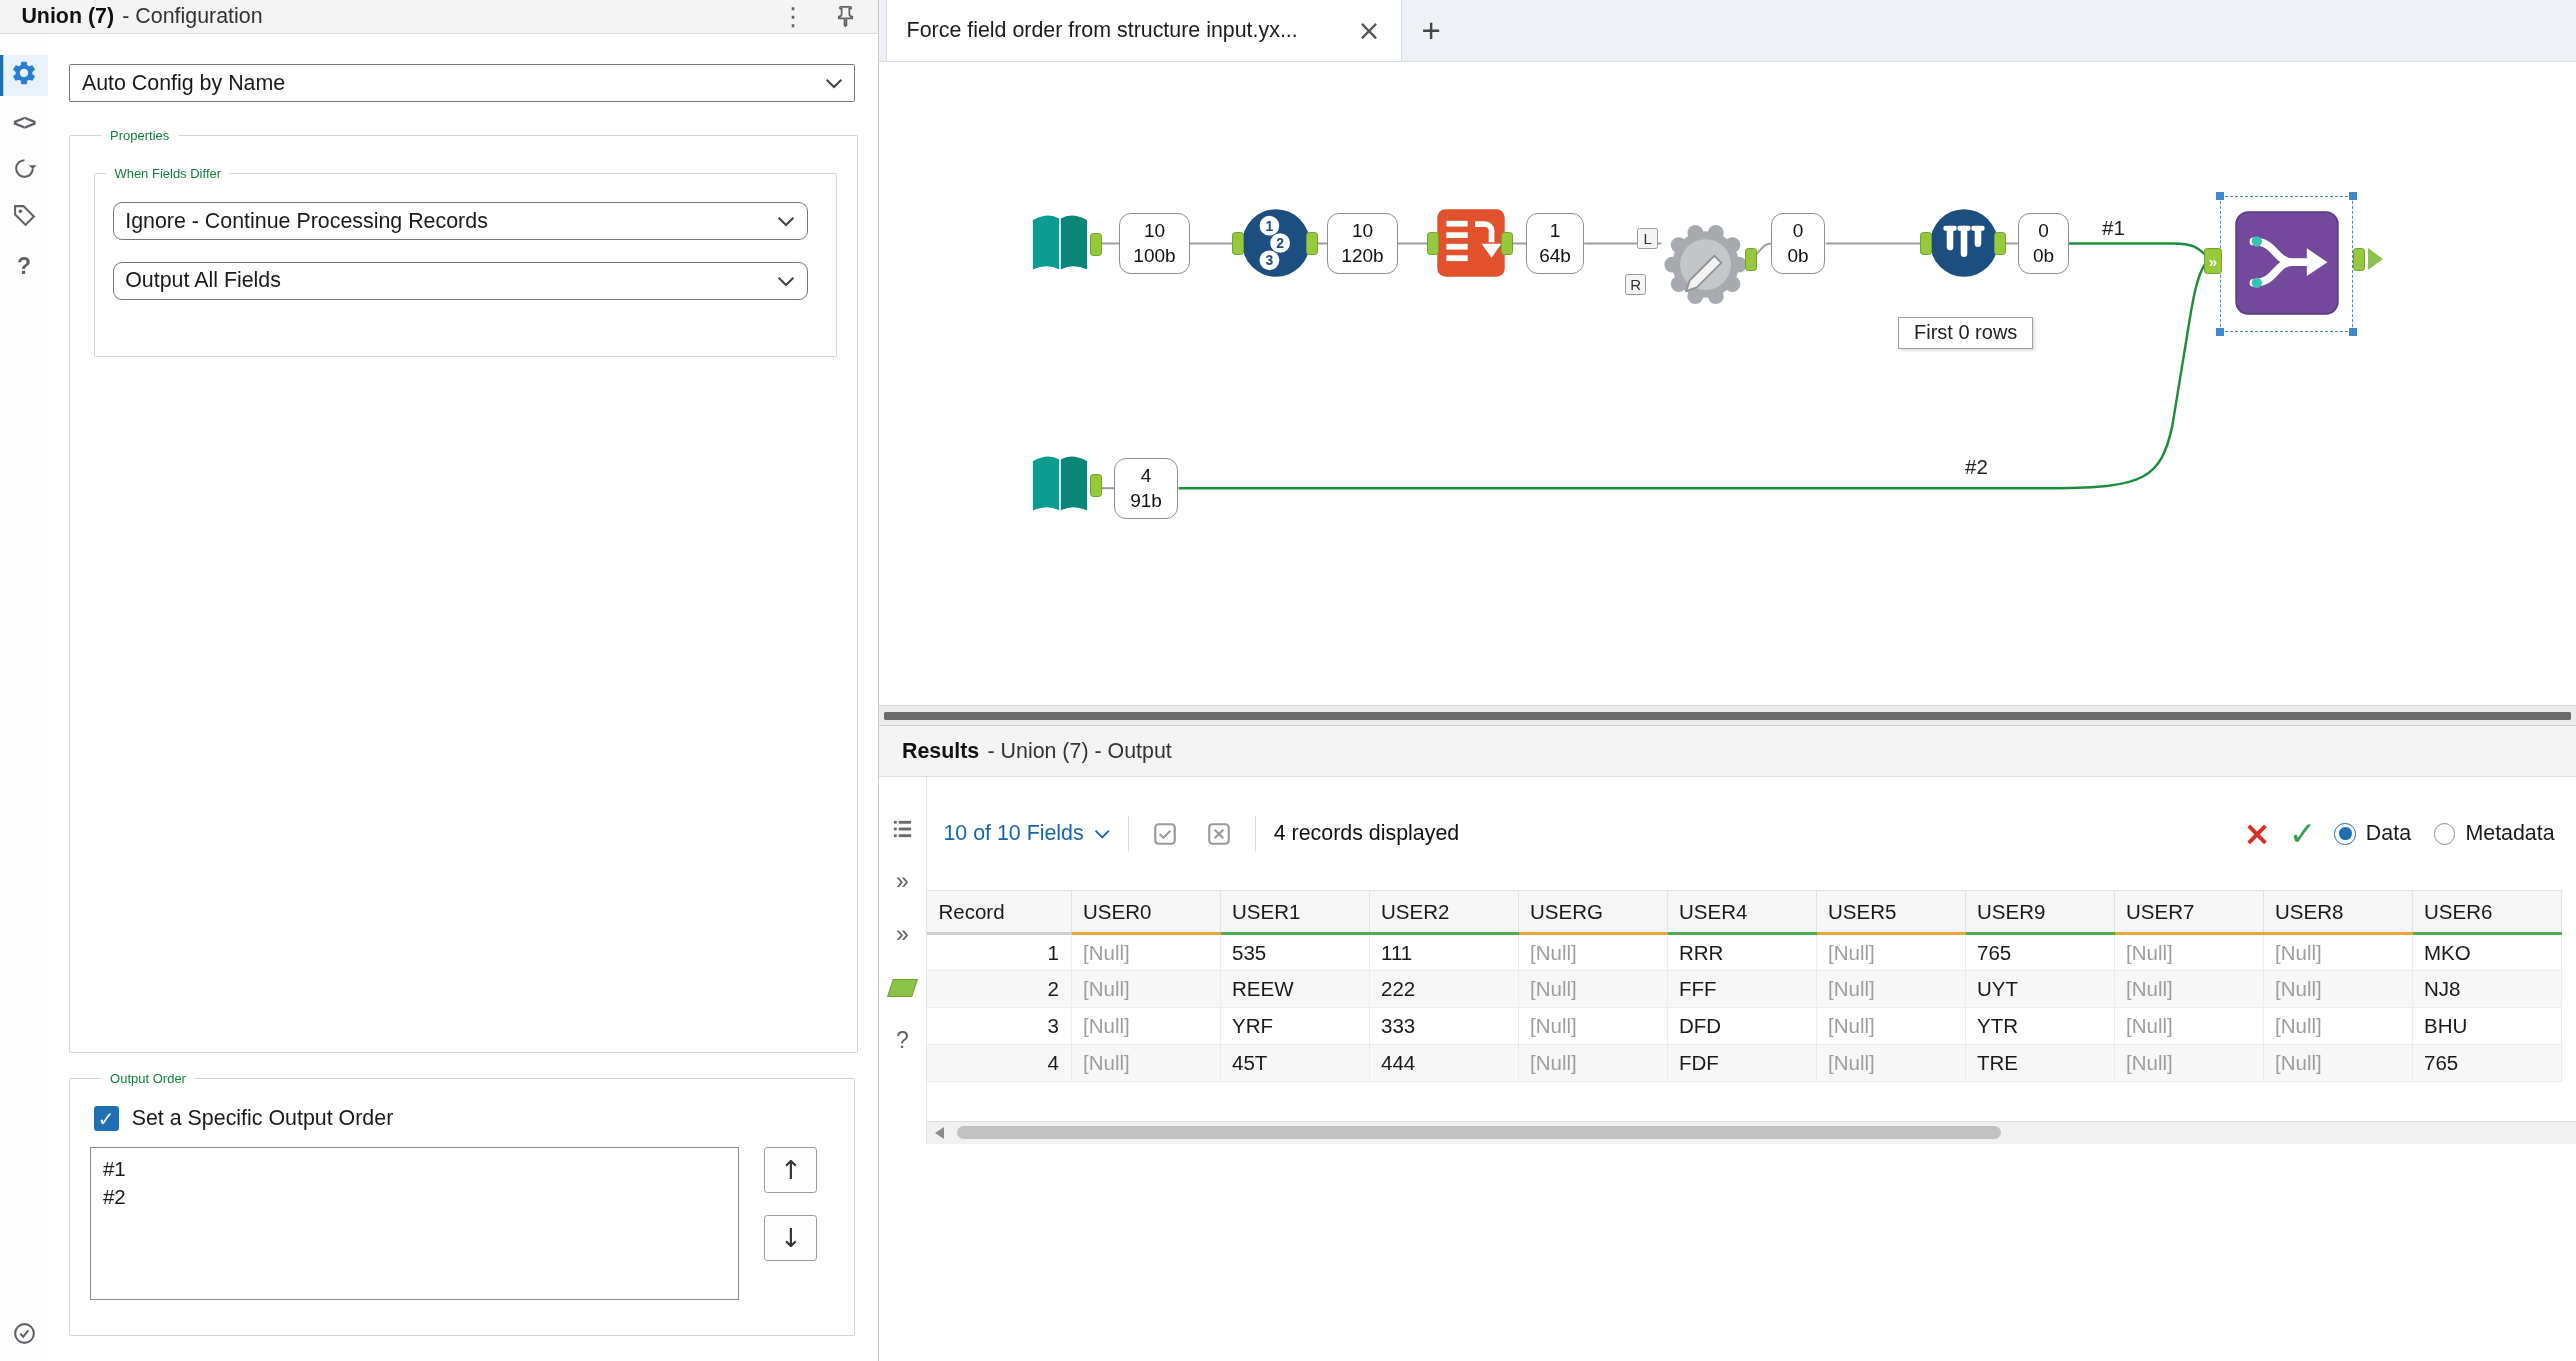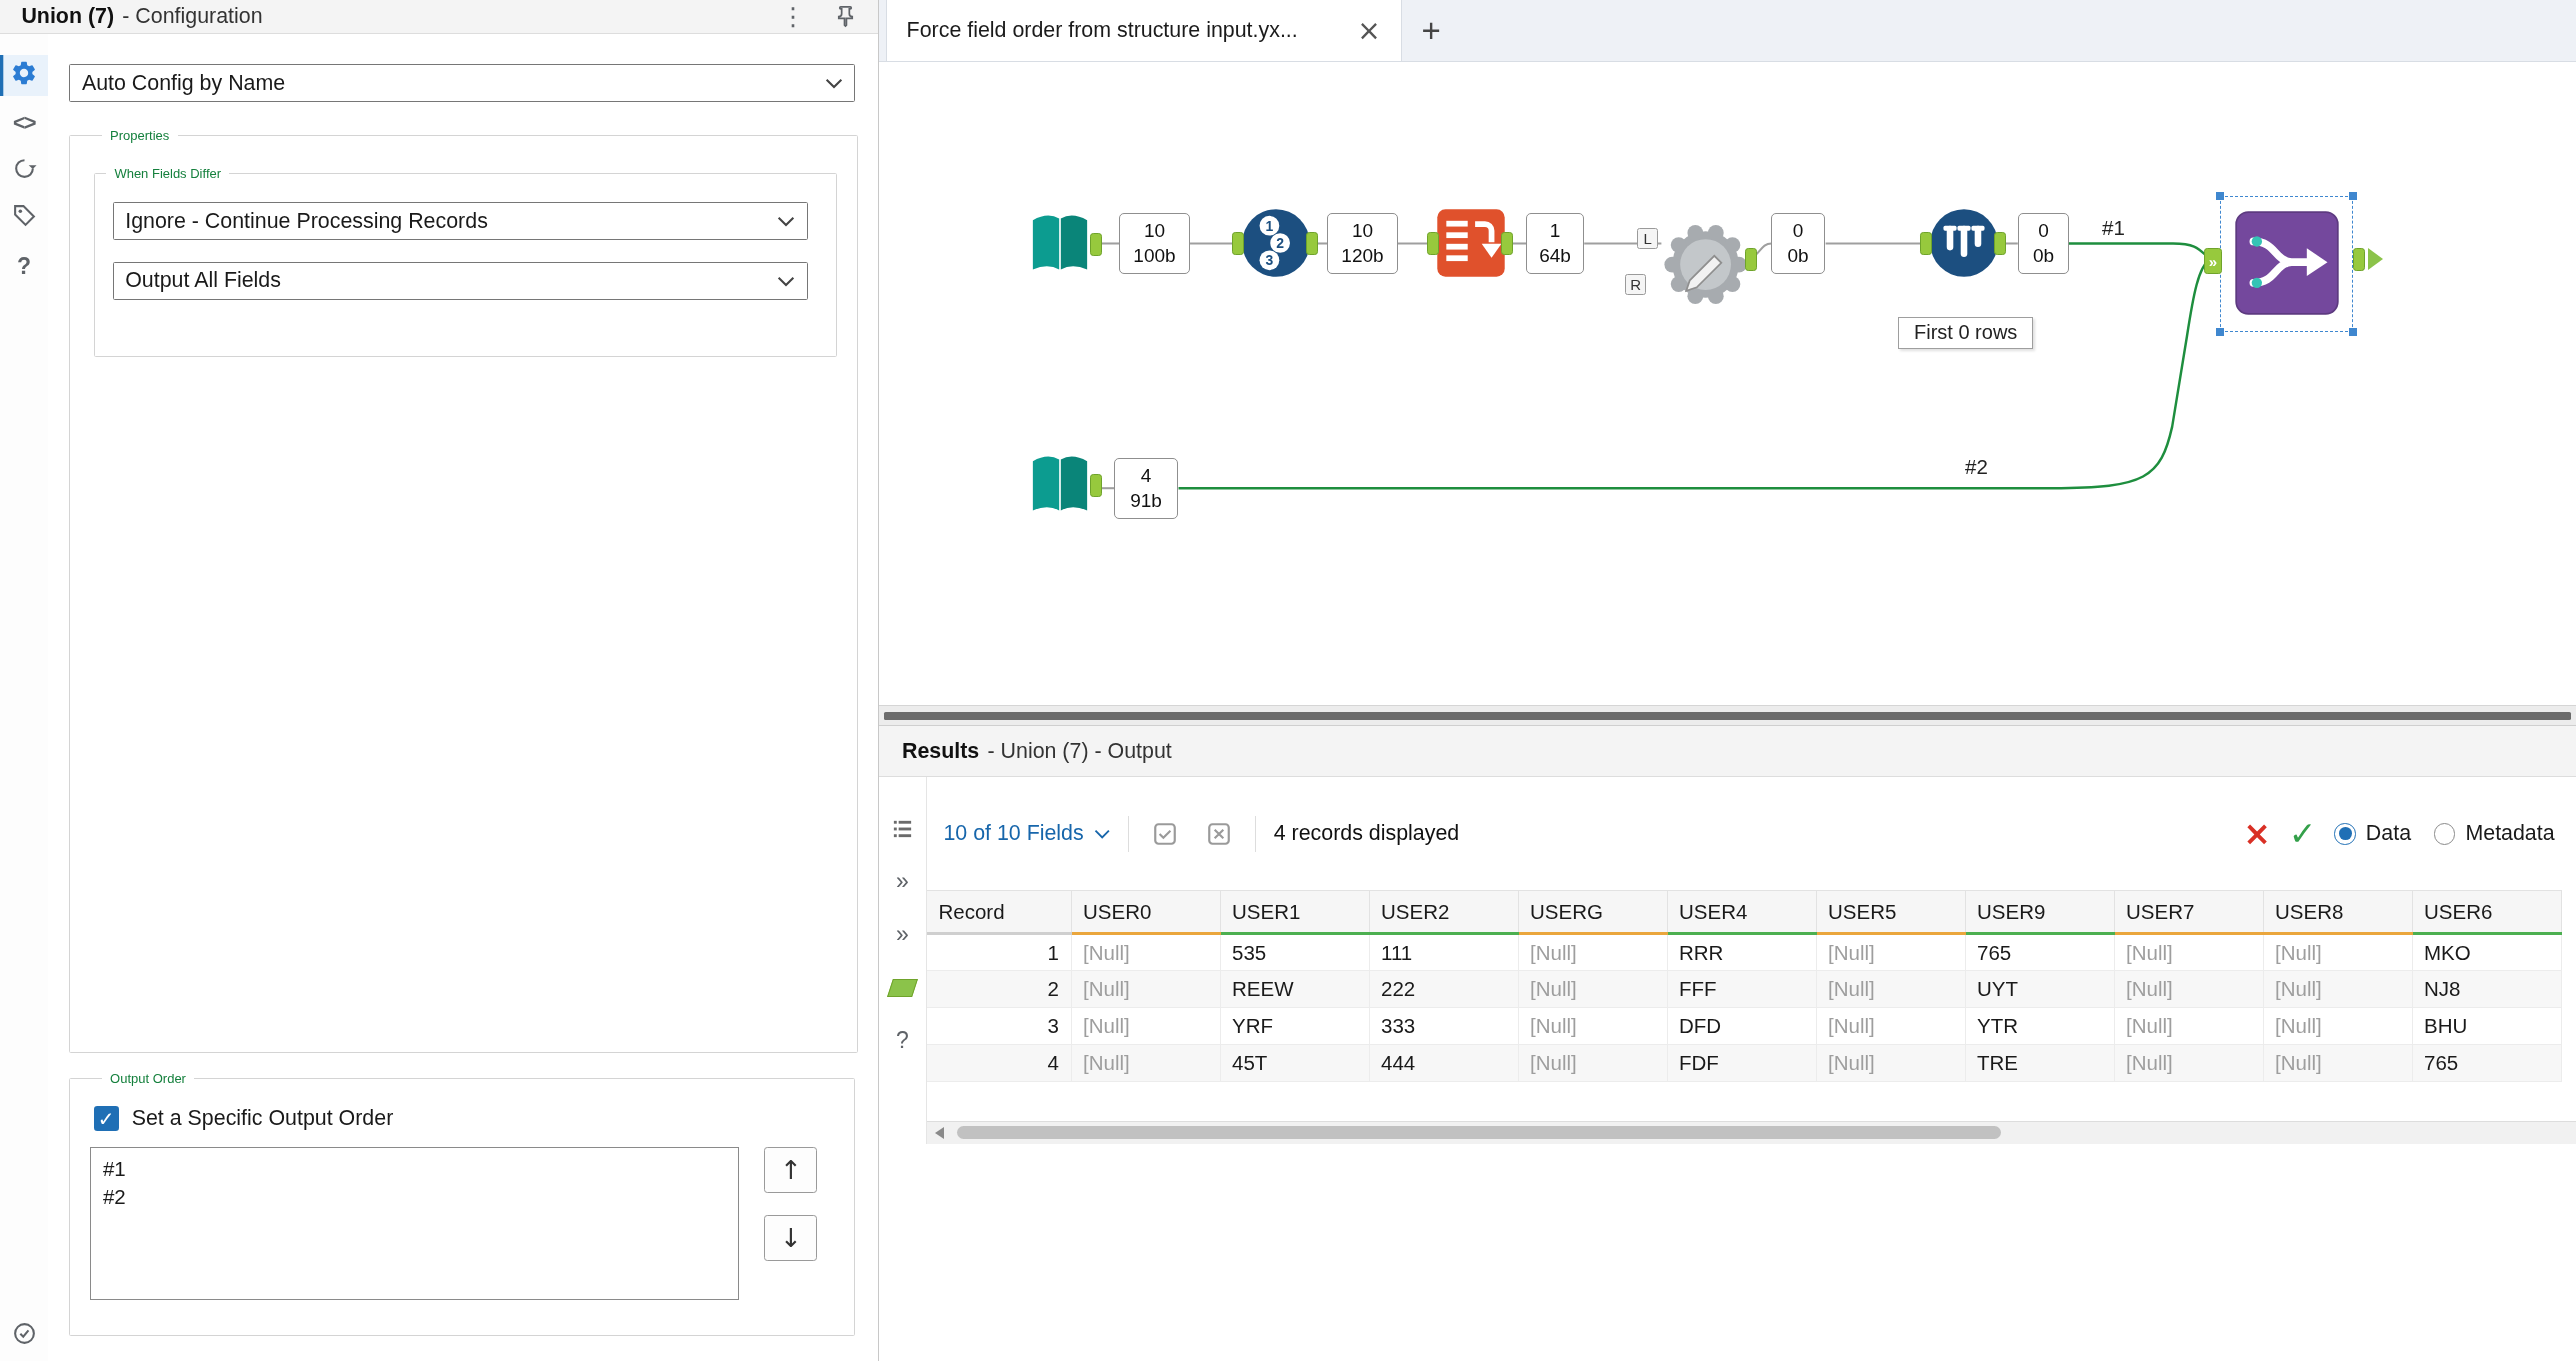--- a/index.html
+++ b/index.html
@@ -24,21 +24,21 @@
   #config-content { flex:1; padding:30px 23px 0 21.4px; min-width:0; }
 
   .select { height:38px; border:0.8px solid #767676; border-radius:1.6px; background:#fff; display:flex; align-items:center; padding:0 38px 0 11.5px; position:relative; cursor:pointer; }
   .select .sel-value { white-space:nowrap; overflow:hidden; }
   .select .chev { position:absolute; right:11.5px; top:13px; }
 
   fieldset { border:0.8px solid #d4d4d4; border-radius:1.6px; }
   legend { padding:0 8.2px; margin-left:11.5px; color:#15803d; font-size:13px; }
   #properties-box { margin-top:26px; height:925px; padding:23px 20px 0 20px; }
   #wfd-box { margin-left:3.3px; width:743px; height:191px; padding:21.4px 0 0 0; }
-  #wfd-box .select { width:695px; margin-left:18px; }
+  #wfd-box .select { width:695px; margin-left:18px;border-radius:9px; }
   #wfd-box .select + .select { margin-top:21.4px; }
   #output-order-box { margin-top:18px; height:265px; padding:15px 0 0 20px; }
   #order-check-row { display:flex; align-items:center; gap:13px; margin:5px 0 16.4px 3.3px; cursor:pointer; }
   .checkbox { width:25px; height:25px; border-radius:3.3px; background:#1f6fb5; color:#fff; display:flex; align-items:center; justify-content:center; font-size:20px; flex:0 0 auto; }
   #order-list-row { display:flex; gap:25px; align-items:flex-start; }
   #output-order-list { width:649px; height:153px; border:1.6px solid #8a8a8a; background:#fff; padding:6.6px 11.5px; font-size:20.5px; line-height:1.35; overflow:hidden; }
   #order-btn-col { display:flex; flex-direction:column; gap:21.4px; }
   .order-btn { width:53px; height:46px; border:1.6px solid #9a9a9a; border-radius:3.3px; background:#fdfdfd; font-size:26px; color:#333; display:flex; align-items:center; justify-content:center; cursor:pointer; font-family:"DejaVu Sans", sans-serif; }
 
   
@@ -49,21 +49,21 @@
   .tab-close { margin-left:auto; color:#555; font-size:28px; line-height:1; cursor:pointer; font-family:"DejaVu Sans", sans-serif; }
   .tab-plus { width:59px; display:flex; align-items:center; justify-content:center; font-size:33px; color:#444; cursor:pointer; }
 
   
   #canvas { position:relative; height:643px; flex:0 0 auto; background:#fff; overflow:hidden; }
   #wires { position:absolute; left:0; top:0; }
   .wire-gray { stroke:#9f9f9f; stroke-width:2.5; fill:none; }
   .wire-green { stroke:#1e8e3e; stroke-width:3; fill:none; }
   .tool { position:absolute; cursor:pointer; }
   .anchor { position:absolute; width:11.5px; height:23px; background:#97c93d; border:1.6px solid #6fa32b; border-radius:3.3px; cursor:pointer; }
-  .count-box { position:absolute; background:#fff; border:1.6px solid #8f8f8f; border-radius:5px; text-align:center; font-size:19px; line-height:1.3; padding:5px 6.6px; color:#111; }
+  .count-box { position:absolute; background:#fff; border:1.6px solid #8f8f8f; border-radius:12px; text-align:center; font-size:19px; line-height:1.3; padding:5px 6.6px; color:#111; }
   .conn-label { position:absolute; font-size:20.5px; color:#222; }
   #first-rows-note { position:absolute; left:1019px; top:255px; background:#fff; border:1.6px solid #9e9e9e; padding:3.3px 15px; font-size:20px; color:#222; box-shadow:1.6px 1.6px 2.5px rgba(0,0,0,.12); }
   .lr-tag { position:absolute; width:21.4px; height:21.4px; background:#f5f5f5; border:0.8px solid #9a9a9a; font-size:15px; display:flex; align-items:center; justify-content:center; color:#333; border-radius:2.5px; }
   #union-sel { position:absolute; left:1341px; top:134px; width:133px; height:136px; border:1.6px dashed #3f87cf; }
   .handle { position:absolute; width:8.2px; height:8.2px; background:#3f87cf; }
   #union-in-anchor { position:absolute; left:1325px; top:186px; width:18px; height:26px; background:#97c93d; border:1.6px solid #6fa32b; border-radius:3.3px; color:#fff; font-size:15px; display:flex; align-items:center; justify-content:center; font-weight:bold; cursor:pointer; }
   #union-out-anchor { position:absolute; left:1474px; top:186px; }
   #union-out-arrow { position:absolute; left:1489px; top:186px; width:0; height:0; border-top:11.5px solid transparent; border-bottom:11.5px solid transparent; border-left:15px solid #8bc34a; }
 
   

